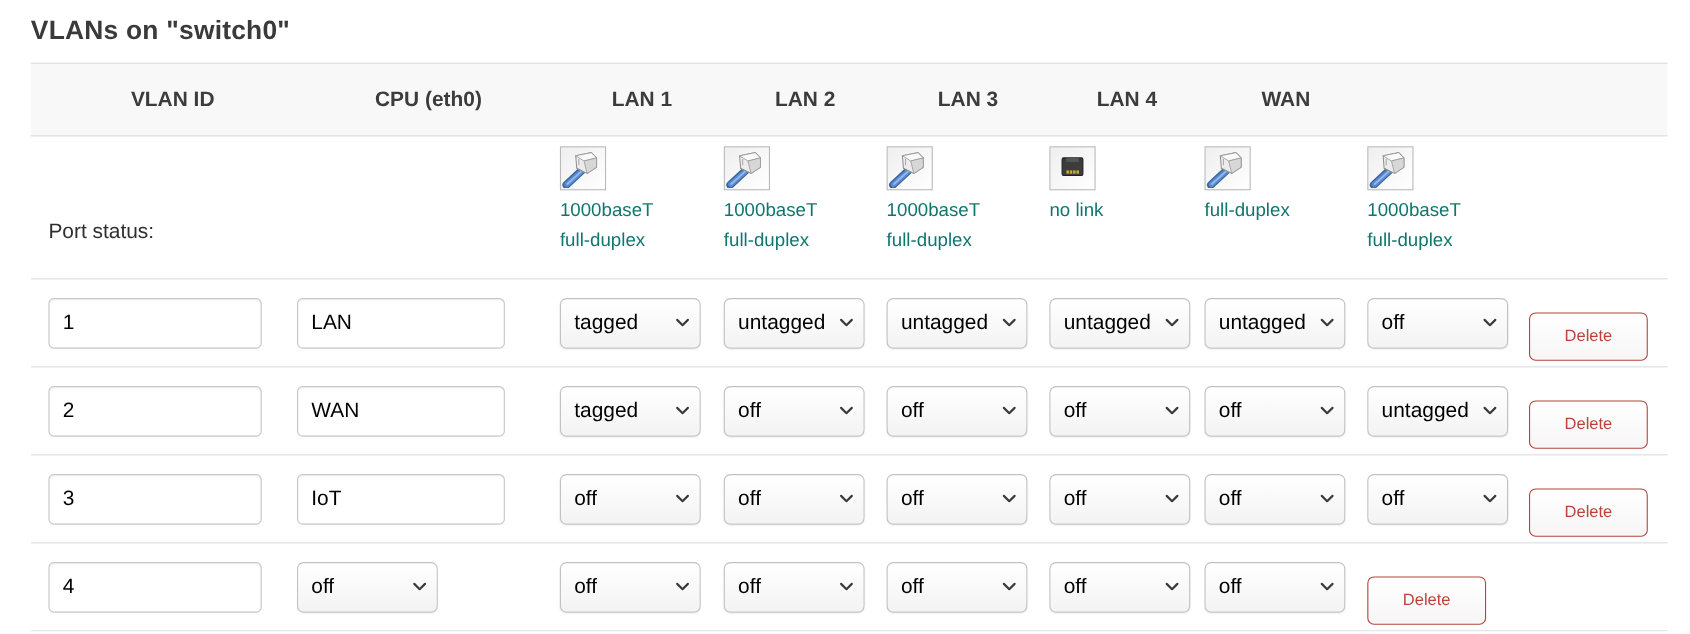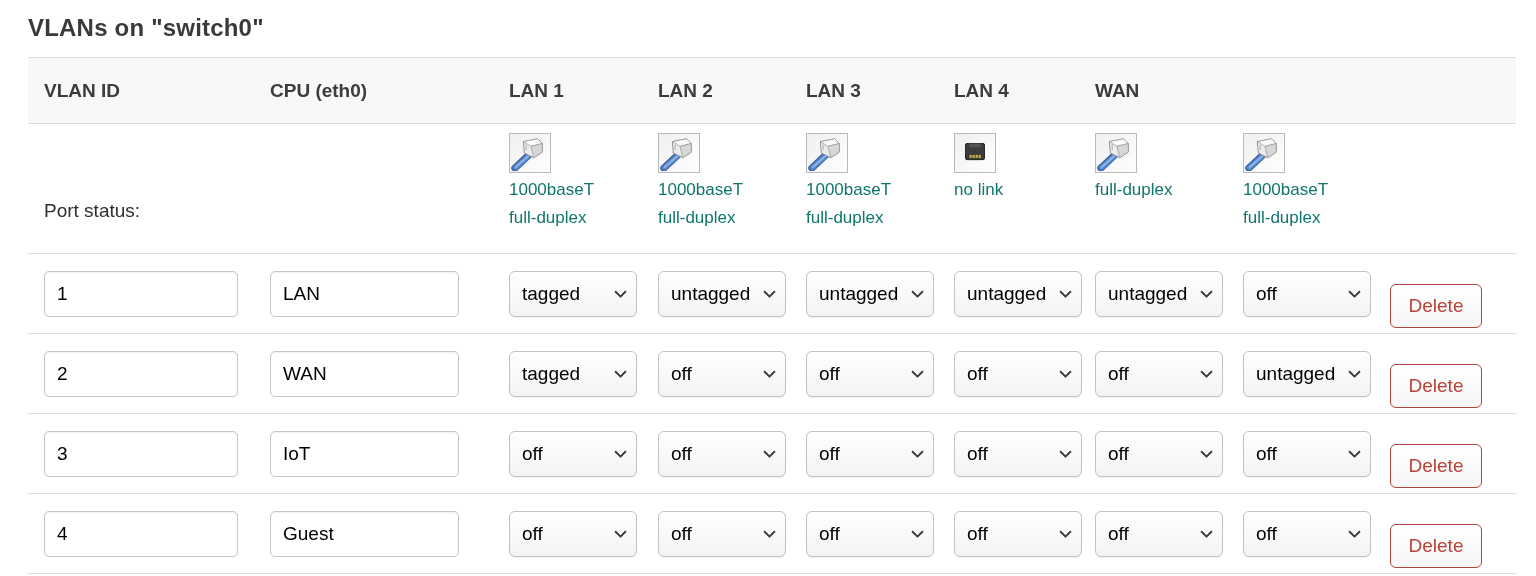--- a/index.html
+++ b/index.html
@@ -4,21 +4,21 @@
 <style>
   html,body { margin:0; padding:0; background:#ffffff; }
   body { font-family: "Liberation Sans", sans-serif; color:#222; width:1536px; }
   .page { padding:14px 20px 0 28px; }
   h1.title { margin:0 0 15px 0; font-size:24px; font-weight:700; color:#3a3a3a; letter-spacing:0.2px; }
 
   .vtable { width:1488px; }
   .row { display:grid; grid-template-columns:226px 239px 149px 148px 148px 141px 148px 147px 1fr;
          padding-left:16px; box-sizing:border-box; }
   .row.header { height:67px; align-items:center; background:#f8f8f8;
-                border-top:1px solid #ddd; border-bottom:1px solid #ddd; }
+                border-top:1px solid #ddd; border-bottom:1px solid #ddd;text-align:center; }
   .row.header .cell { font-size:19px; font-weight:700; color:#3c3c3c; }
   .row.portstatus { min-height:130px; border-bottom:1px solid #ddd; align-items:center; }
   .row.data { height:80px; border-bottom:1px solid #ddd; align-items:center; }
 
   .ps-label { font-size:19px; color:#2f2f2f;margin-top:44px; }
   .port { align-self:start; padding-top:9px; }
   .icon-box { display:inline-flex; align-items:center; justify-content:center;
               width:42px; height:40px; border:1px solid #b9b9b9;
               background:linear-gradient(135deg,#efefef,#ffffff); box-sizing:border-box; }
   .pline { font-size:17px; color:#0f766e; line-height:1.55; margin-top:2px; white-space:nowrap; }
@@ -30,22 +30,22 @@
   input.txt.idw { width:194px; }
   input.txt.descw { width:189px; }
 
   .sel { width:128px; height:46px; box-sizing:border-box; border:1px solid #c2c2c2; border-radius:6px;
          background:linear-gradient(#ffffff,#f3f3f3); box-shadow:0 1px 1px rgba(0,0,0,0.05);
          display:flex; align-items:center; justify-content:space-between;
          padding:0 9px 0 12px; cursor:default; }
   .sel-val { font-size:19px; color:#000; white-space:nowrap; overflow:hidden; }
   .chev { flex:0 0 auto; margin-left:4px; }
 
-  button.del { width:92px; height:44px; box-sizing:border-box; border:1.5px solid #b6433c; border-radius:6px;
-               background:linear-gradient(#ffffff,#f6f6f6); color:#bb4239; font-size:19px;
+  button.del { width:108px; height:44px; box-sizing:border-box; border:1.5px solid #b6433c; border-radius:6px;
+               background:linear-gradient(#ffffff,#f6f6f6); color:#bb4239; font-size:15px;
                font-family:"Liberation Sans", sans-serif; cursor:pointer;margin-top:24px; }
 </style>
 </head>
 <body>
 
 <div class="page">
   <h1 class="title">VLANs on "switch0"</h1>
 
   <div class="vtable">
 
@@ -347,21 +347,20 @@
     <path d="M1.5 1.5 L6 6 L10.5 1.5" fill="none" stroke="#3a3a3a" stroke-width="1.8" stroke-linecap="round" stroke-linejoin="round"></path>
   </svg>
 </span>
           </div>
         </div>
       <div class="cell"><button class="del">Delete</button></div>
     </div>
 
     <div class="row data">
       <div class="cell"><input class="txt idw" type="text" value="4" style=""></div>
-      <div class="cell"><input class="txt descw" type="text" value="Guest" style=""></div>
       <div class="cell">
           <div class="sel">
             <span class="sel-val">off</span>
             <span>
   <svg class="chev" viewBox="0 0 12 8" width="13" height="9" aria-hidden="true">
     <path d="M1.5 1.5 L6 6 L10.5 1.5" fill="none" stroke="#3a3a3a" stroke-width="1.8" stroke-linecap="round" stroke-linejoin="round"></path>
   </svg>
 </span>
           </div>
         </div>

